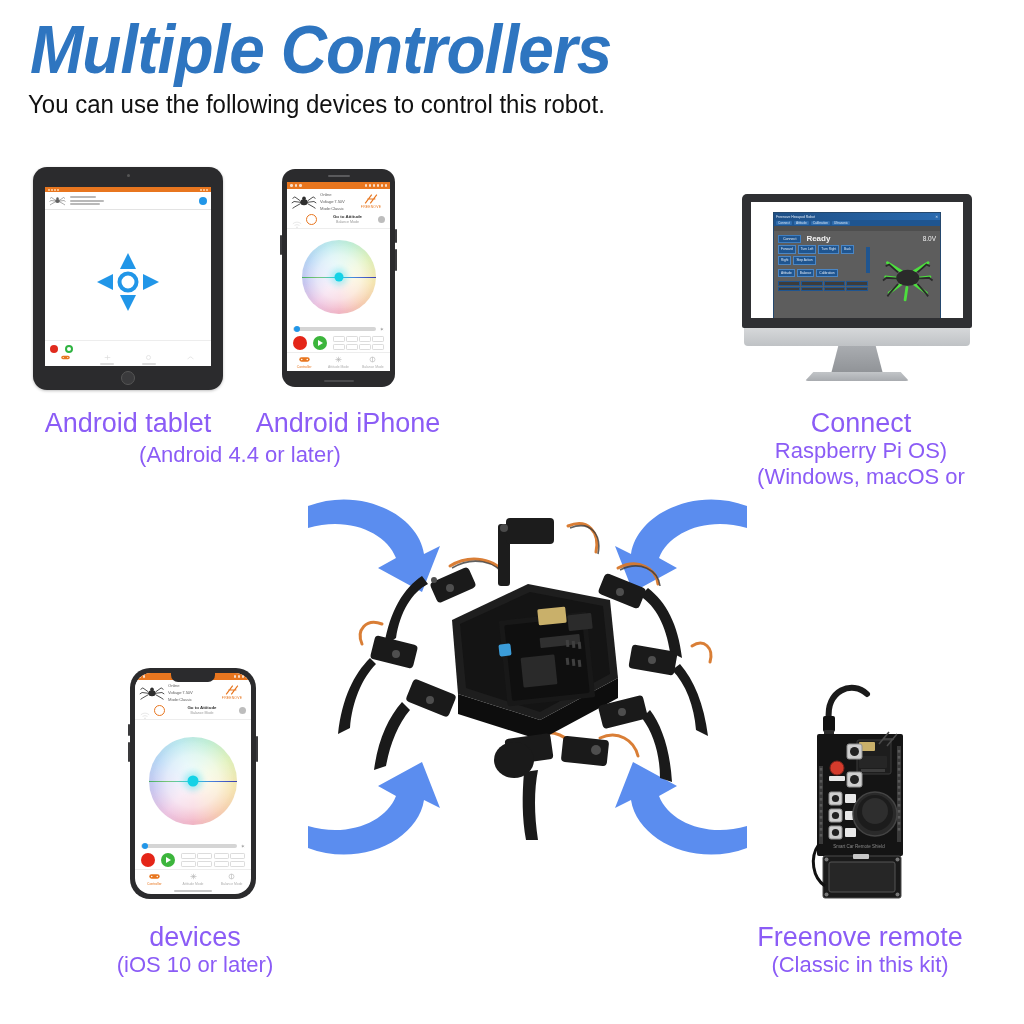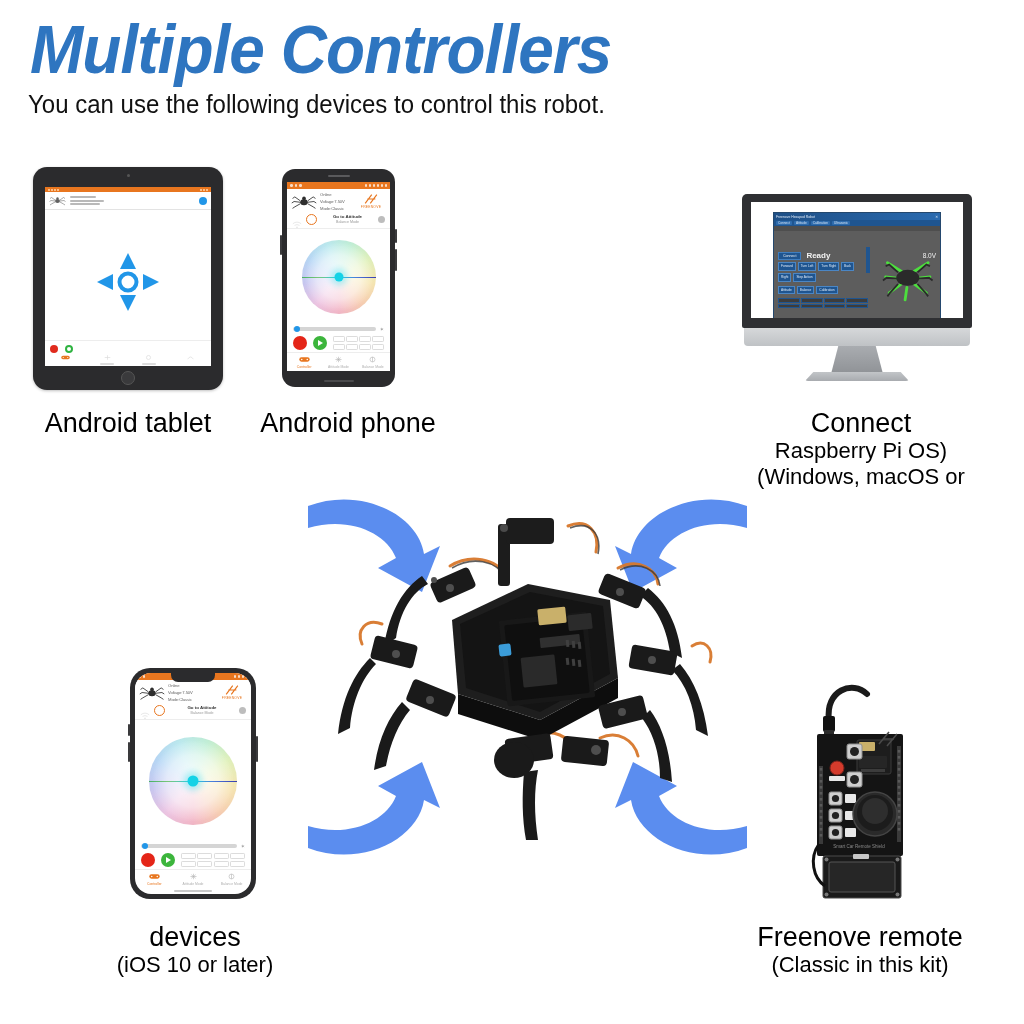--- a/index.html
+++ b/index.html
@@ -21,21 +21,21 @@
     transform: scaleX(0.94); transform-origin: left center;
     white-space: nowrap;
   }
   .subtitle {
     position: absolute; left: 28px; top: 90px;
     font-size: 25px; color: #111; white-space: nowrap;
     transform: scaleX(0.96); transform-origin: left center;
   }
 
   
-  .caption { position: absolute; text-align: center; color: #000000; white-space: nowrap; }
+  .caption { position: absolute; text-align: center; color: #8b5cf6; white-space: nowrap; }
   .caption .main { font-size: 27px; line-height: 1.12; }
   .caption .sub  { font-size: 22px; line-height: 1.18; }
 
   
   .tablet {
     position: absolute; left: 33px; top: 167px;
     width: 190px; height: 223px;
     background: #2b2b2d; border-radius: 14px;
     box-shadow: 0 1px 3px rgba(0,0,0,.25);
   }
@@ -203,21 +203,21 @@
             background:#5d5d5d; border:1px solid #24486e; }
   .winapp .tbar { height:7px; background: linear-gradient(90deg,#1e4f86,#2a6bb0);
                   display:flex; align-items:center; justify-content:space-between; padding:0 2px; }
   .winapp .tbar .tt { font-size:3.4px; color:#dfeaf7; }
   .winapp .tbar .x { font-size:3.4px; color:#dfeaf7; }
   .winapp .menu { height:6px; background:#1f5590; display:flex; gap:2px; align-items:center; padding:0 2px; }
   .winapp .menu span { font-size:3.2px; color:#cfe0f2; background:#2f6cad; padding:0 2px; border-radius:1px;}
   .winapp .menu2 { height:5px; background:#4e4e4e; display:flex; gap:2px; align-items:center; padding:0 2px; }
   .winapp .menu2 span { font-size:3px; color:#d5d5d5; background:#1f5590; padding:0 2px;}
   .winapp .body { position:relative; height: calc(100% - 18px); }
-  .winapp .statusline { display:flex; align-items:center; gap:5px; padding:20px 4px 2px; }
+  .winapp .statusline { display:flex; align-items:center; gap:5px; padding:3px 4px 2px; }
   .winapp .statusline .conn { font-size:3.6px; color:#e8eef5; background:#1f5590;
         border:.6px solid #3f7ec0; padding:1px 4px; }
   .winapp .statusline .ready { font-size:8px; color:#f2f2f2; font-weight:bold; }
   .winapp .statusline .volt { margin-left:auto; font-size:6.5px; color:#f2f2f2; }
   .winapp .btns { display:flex; flex-wrap:wrap; gap:2px; padding: 0 4px; width: 96px;}
   .winapp .btns b { display:block; font-size:3.2px; color:#dfeaf7; background:#1f5590;
         border:.6px solid #4b86c4; padding:1.4px 2px; text-align:center; font-weight:normal; }
   .winapp .grid2 { display:grid; grid-template-columns: repeat(4,1fr); gap:1px; padding: 4px;
         width: 98px; }
   .winapp .grid2 b { display:block; height:4.5px; background:#3c3c3c; border:.5px solid #1f5590;}
@@ -515,21 +515,24 @@
     </div>
     <div class="chin"></div>
     <div class="neck"></div>
     <div class="base"></div>
   </div>
 
   <div class="caption" style="left:30px; top:408px; width:196px;">
     <div class="main">Android tablet</div>
   </div>
   <div class="caption" style="left:250px; top:408px; width:196px;">
-    <div class="main">Android phone</div>
+    <div class="main">Android iPhone</div>
+  </div>
+  <div class="caption" style="left:60px; top:442px; width:360px;">
+    <div class="sub">(Android 4.4 or later)</div>
   </div>
 
   <div class="caption" style="left:740px; top:408px; width:242px;">
     <div class="main">Connect</div>
     <div class="sub">Raspberry Pi OS)</div>
     <div class="sub">(Windows, macOS or</div>
   </div>
 
   <div class="iphone">
     <div class="notch"></div>

